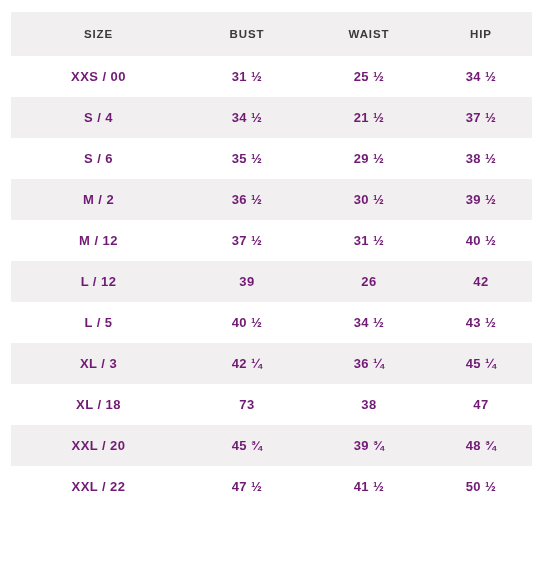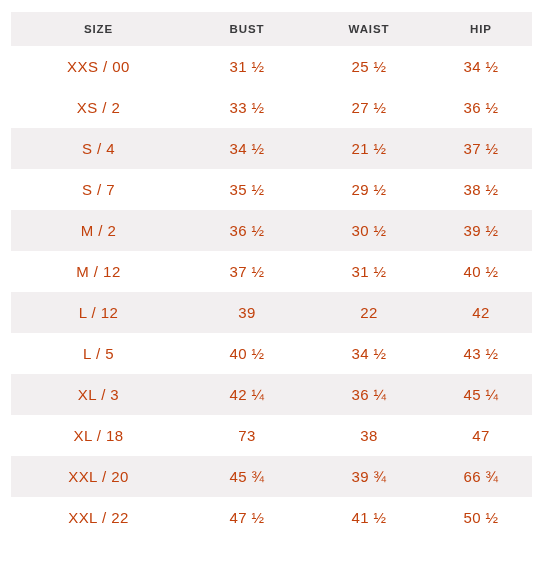--- a/index.html
+++ b/index.html
@@ -37,40 +37,40 @@
   
   .col-size  { width: 175px; }
   .col-bust  { width: 122px; }
   .col-waist { width: 122px; }
   .col-hip   { width: 102px; }
 
   .size-chart thead tr {
     background: #f2eff0;
   }
   .size-chart thead th {
-    height: 34px;
+    height: 44px;
     font-size: 11.5px;
     font-weight: bold;
     letter-spacing: 0.9px;
     text-transform: uppercase;
     color: #3a3a3c;
   }
 
   .size-chart tbody tr {
     height: 41px;
   }
   .size-chart tbody tr.row-odd  { background: #ffffff; }
   .size-chart tbody tr.row-even { background: #f2eff0; }
 
   .size-chart tbody td {
     height: 41px;
-    font-size: 15px;
-    font-weight: normal;
+    font-size: 13px;
+    font-weight: bold;
     letter-spacing: 0.45px;
-    color: #c2410c;
+    color: #701a75;
     white-space: nowrap;
   }
 
   .cell-size { letter-spacing: 0.7px; }
 </style>
 </head>
 <body>
 
 <table class="size-chart">
   <colgroup>
@@ -87,54 +87,48 @@
       <th>HIP</th>
     </tr>
   </thead>
   <tbody>
     <tr class="row-odd">
       <td class="cell-size">XXS / 00</td>
       <td>31 ½</td>
       <td>25 ½</td>
       <td>34 ½</td>
     </tr>
-    <tr class="row-odd">
-      <td class="cell-size">XS / 2</td>
-      <td>33 ½</td>
-      <td>27 ½</td>
-      <td>36 ½</td>
-    </tr>
     <tr class="row-even">
       <td class="cell-size">S / 4</td>
       <td>34 ½</td>
       <td>21 ½</td>
       <td>37 ½</td>
     </tr>
     <tr class="row-odd">
-      <td class="cell-size">S / 7</td>
+      <td class="cell-size">S / 6</td>
       <td>35 ½</td>
       <td>29 ½</td>
       <td>38 ½</td>
     </tr>
     <tr class="row-even">
       <td class="cell-size">M / 2</td>
       <td>36 ½</td>
       <td>30 ½</td>
       <td>39 ½</td>
     </tr>
     <tr class="row-odd">
       <td class="cell-size">M / 12</td>
       <td>37 ½</td>
       <td>31 ½</td>
       <td>40 ½</td>
     </tr>
     <tr class="row-even">
       <td class="cell-size">L / 12</td>
       <td>39</td>
-      <td>22</td>
+      <td>26</td>
       <td>42</td>
     </tr>
     <tr class="row-odd">
       <td class="cell-size">L / 5</td>
       <td>40 ½</td>
       <td>34 ½</td>
       <td>43 ½</td>
     </tr>
     <tr class="row-even">
       <td class="cell-size">XL / 3</td>
@@ -145,21 +139,21 @@
     <tr class="row-odd">
       <td class="cell-size">XL / 18</td>
       <td>73</td>
       <td>38</td>
       <td>47</td>
     </tr>
     <tr class="row-even">
       <td class="cell-size">XXL / 20</td>
       <td>45 ¾</td>
       <td>39 ¾</td>
-      <td>66 ¾</td>
+      <td>48 ¾</td>
     </tr>
     <tr class="row-odd">
       <td class="cell-size">XXL / 22</td>
       <td>47 ½</td>
       <td>41 ½</td>
       <td>50 ½</td>
     </tr>
   </tbody>
 </table>
 

